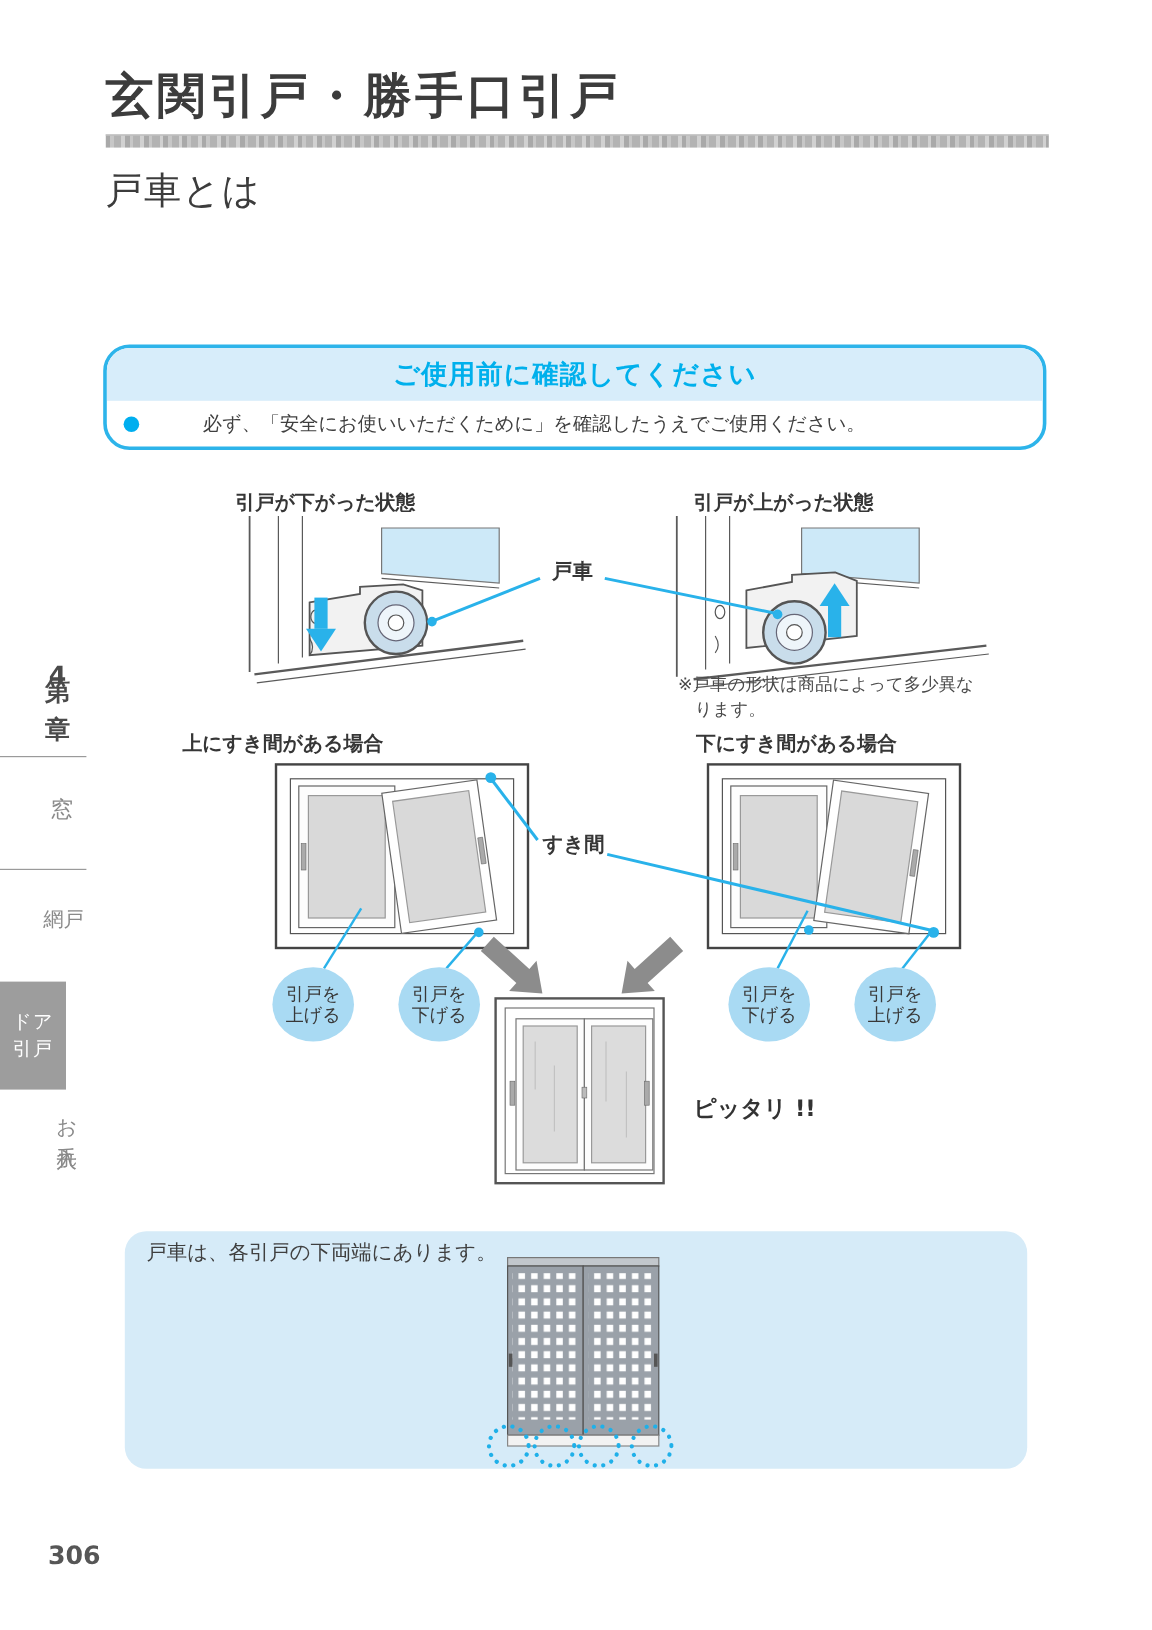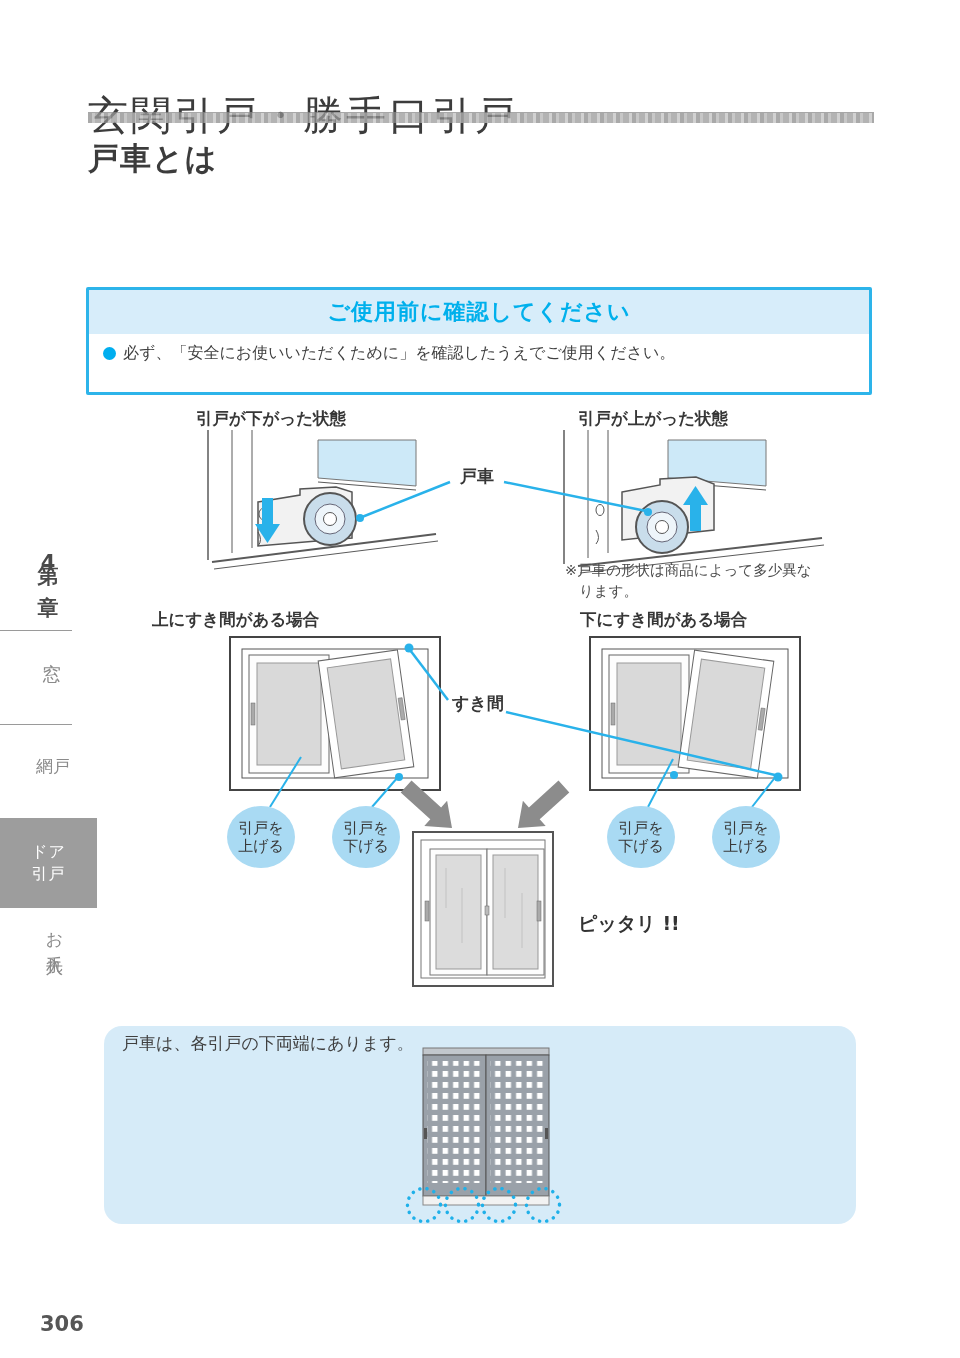--- a/index.html
+++ b/index.html
@@ -1,31 +1,31 @@
 <!DOCTYPE html>
 <html><head>
 <meta charset="utf-8">
 <style>
   html,body{margin:0;padding:0;background:#fff;}
   body{font-family:"DejaVu Sans","Liberation Sans",sans-serif;color:#3f3f3f;}
   .page{position:relative;width:960px;height:1358px;background:#fff;overflow:hidden;}
 
   
-  .doc-title{position:absolute;left:88px;top:52px;font-size:40px;font-weight:normal;color:#3c3c3c;letter-spacing:3px;margin-top:36px;}
+  .doc-title{position:absolute;left:88px;top:52px;font-size:40px;font-weight:bold;color:#3c3c3c;letter-spacing:3px;}
   .title-band{position:absolute;left:88px;top:112px;width:786px;height:10px;opacity:.75;
     background:repeating-linear-gradient(90deg,#8d8d8d 0 4px,#b5b5b5 4px 7px,#9a9a9a 7px 13px,#c2c2c2 13px 16px);
     border-top:1px solid #8a8a8a;}
-  .section-heading{position:absolute;left:88px;top:138px;font-size:31px;font-weight:bold;color:#3c3c3c;letter-spacing:1px;}
+  .section-heading{position:absolute;left:88px;top:138px;font-size:31px;font-weight:normal;color:#3c3c3c;letter-spacing:1px;}
   .intro{position:absolute;left:114px;top:196px;width:780px;font-size:17.5px;line-height:1.75;color:#424242;}
 
   
-  .confirm-box{position:absolute;left:86px;top:287px;width:786px;height:108px;border:3px solid #2db4ea;border-radius:2px;background:#fff;box-sizing:border-box;overflow:hidden;}
+  .confirm-box{position:absolute;left:86px;top:287px;width:786px;height:88px;border:3px solid #2db4ea;border-radius:22px;background:#fff;box-sizing:border-box;overflow:hidden;}
   .confirm-head{height:44px;background:#d7edfa;display:flex;align-items:center;justify-content:center;
     font-size:22px;font-weight:bold;color:#00b0ec;letter-spacing:1px;}
-  .confirm-body{display:flex;align-items:center;padding:9px 14px 0 14px;font-size:16px;color:#3f3f3f;}
+  .confirm-body{display:flex;align-items:center;padding:9px 14px 0 14px;font-size:16px;color:#3f3f3f;gap:46px;}
   .dot{width:13px;height:13px;border-radius:50%;background:#00aeef;margin-right:7px;flex:0 0 auto;}
 
   
   .diagram-svg{position:absolute;left:0;top:398px;}
   svg text{font-family:"DejaVu Sans","Liberation Sans",sans-serif;}
   .cap{font-size:16.5px;font-weight:bold;fill:#363636;}
   .ptr-label{font-size:17px;font-weight:bold;fill:#363636;}
   .note{font-size:14.5px;fill:#4a4a4a;}
   .badge-text{font-size:15px;fill:#383838;}
   .result{font-size:19px;font-weight:bold;fill:#333;}
@@ -37,25 +37,25 @@
   .door-svg{position:absolute;left:398px;top:1046px;}
 
   
   .chapter-tab{position:absolute;left:34px;top:548px;writing-mode:vertical-rl;text-orientation:upright;
     font-size:21px;font-weight:bold;color:#4a4a4a;letter-spacing:3px;}
   .side-rule{position:absolute;left:0;height:0;width:72px;border-top:1px solid #9a9a9a;}
   .rule-1{top:630px;} .rule-2{top:724px;}
   .side-item{position:absolute;color:#8a8a8a;}
   .side-mado{left:42px;top:662px;font-size:19px;}
   .side-amido{left:36px;top:755px;font-size:17px;text-align:center;}
-  .side-active{position:absolute;left:0;top:818px;width:97px;height:90px;background:#9d9d9d;color:#fff;
+  .side-active{position:absolute;left:0;top:818px;width:55px;height:90px;background:#9d9d9d;color:#fff;
     display:flex;flex-direction:column;align-items:center;justify-content:center;font-size:16px;line-height:1.35;letter-spacing:1px;}
   .side-otearire{left:44px;top:920px;writing-mode:vertical-rl;text-orientation:upright;font-size:17px;letter-spacing:2px;}
 
-  .page-number{position:absolute;left:40px;top:1284px;font-size:21px;font-weight:600;color:#565656;margin-top:28px;}
+  .page-number{position:absolute;left:40px;top:1284px;font-size:21px;font-weight:600;color:#565656;}
 </style>
 </head>
 <body>
 
 <div class="page">
 
   <div class="chapter-tab">第4章</div>
   <div class="side-rule rule-1"></div>
   <div class="side-item side-mado">窓</div>
   <div class="side-rule rule-2"></div>

